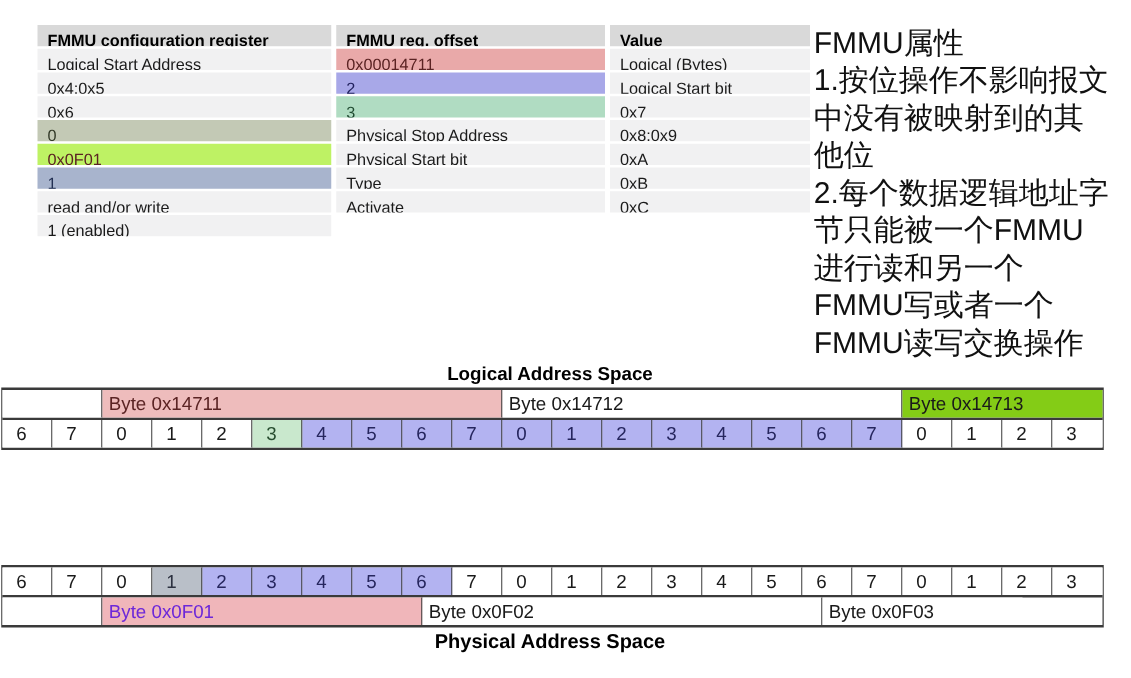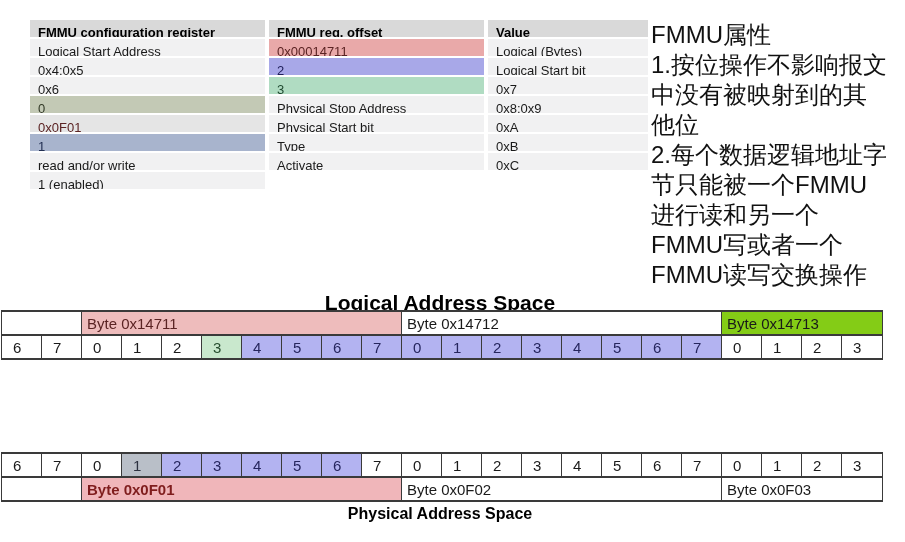--- a/index.html
+++ b/index.html
@@ -20,21 +20,21 @@
   .cfg-head{background:#d9d9d9;font-weight:bold;color:#000;}
   
   .notes{
     position:absolute;left:651px;top:20px;width:256px;
     font-size:24px;line-height:30px;color:#111;
   }
   .notes-line{white-space:nowrap;}
   
   .addr-title{
     position:absolute;left:0;width:880px;text-align:center;
-    font-weight:bold;font-size:21px;color:#000;
+    font-weight:bold;font-size:15px;color:#000;
   }
   .addr-table{
     position:absolute;left:1px;width:882px;box-sizing:border-box;
     border-top:2px solid #3a3a3a;border-bottom:2px solid #3a3a3a;
     border-left:1px solid #3a3a3a;border-right:1px solid #3a3a3a;
     background:#ffffff;
   }
   .addr-row{display:flex;height:22px;}
   .addr-row + .addr-row{border-top:2px solid #3a3a3a;}
   .addr-cell{
@@ -59,21 +59,21 @@
       <div class="cfg-cell">Logical (Bytes)</div>
       <div class="cfg-cell">0x4:0x5</div>
       <div class="cfg-cell" style="background: rgb(168, 168, 232); color: rgb(32, 32, 92);">2</div>
       <div class="cfg-cell">Logical Start bit</div>
       <div class="cfg-cell">0x6</div>
       <div class="cfg-cell" style="background: rgb(176, 220, 194); color: rgb(31, 74, 48);">3</div>
       <div class="cfg-cell">0x7</div>
       <div class="cfg-cell" style="background: rgb(195, 201, 181); color: rgb(51, 58, 40);">0</div>
       <div class="cfg-cell">Physical Stop Address</div>
       <div class="cfg-cell">0x8:0x9</div>
-      <div class="cfg-cell" style="background: #e5e5e5; color: rgb(91, 35, 35);">0x0F01</div>
+      <div class="cfg-cell" style="background: #bef264; color: rgb(91, 35, 35);">0x0F01</div>
       <div class="cfg-cell">Physical Start bit</div>
       <div class="cfg-cell">0xA</div>
       <div class="cfg-cell" style="background: rgb(168, 180, 205); color: rgb(34, 47, 82);">1</div>
       <div class="cfg-cell">Type</div>
       <div class="cfg-cell">0xB</div>
       <div class="cfg-cell" style="background: rgb(241, 241, 242); color: rgb(26, 26, 26);">read and/or write</div>
       <div class="cfg-cell">Activate</div>
       <div class="cfg-cell">0xC</div>
       <div class="cfg-cell" style="background: rgb(241, 241, 242); color: rgb(26, 26, 26);">1 (enabled)</div>
     </div>
@@ -145,21 +145,21 @@
         <div class="addr-cell bit-cell" style="width: 40px; background: rgb(255, 255, 255); color: rgb(26, 26, 26);">5</div>
         <div class="addr-cell bit-cell" style="width: 40px; background: rgb(255, 255, 255); color: rgb(26, 26, 26);">6</div>
         <div class="addr-cell bit-cell" style="width: 40px; background: rgb(255, 255, 255); color: rgb(26, 26, 26);">7</div>
         <div class="addr-cell bit-cell" style="width: 40px; background: rgb(255, 255, 255); color: rgb(26, 26, 26);">0</div>
         <div class="addr-cell bit-cell" style="width: 40px; background: rgb(255, 255, 255); color: rgb(26, 26, 26);">1</div>
         <div class="addr-cell bit-cell" style="width: 40px; background: rgb(255, 255, 255); color: rgb(26, 26, 26);">2</div>
         <div class="addr-cell bit-cell" style="width: 40px; background: rgb(255, 255, 255); color: rgb(26, 26, 26);">3</div>
       </div>
       <div class="addr-row">
         <div class="addr-cell byte-cell" style="width: 80px; background: rgb(255, 255, 255); color: rgb(26, 26, 26);"></div>
-        <div class="addr-cell byte-cell" style="width: 320px; background: rgb(240, 182, 186); color: #7f1d1d; font-weight: bold;">Byte 0x0F01</div>
+        <div class="addr-cell byte-cell" style="width: 256px; background: rgb(240, 182, 186); color: #6d28d9;">Byte 0x0F01</div>
         <div class="addr-cell byte-cell" style="width: 320px; background: rgb(255, 255, 255); color: rgb(26, 26, 26);">Byte 0x0F02</div>
         <div class="addr-cell byte-cell" style="width: 160px; background: rgb(255, 255, 255); color: rgb(26, 26, 26);">Byte 0x0F03</div>
       </div>
     </div>
 
   <div class="addr-title" style="top:505px;font-size:16px;">Physical Address Space</div>
 
 </div>
 
 </body></html>

